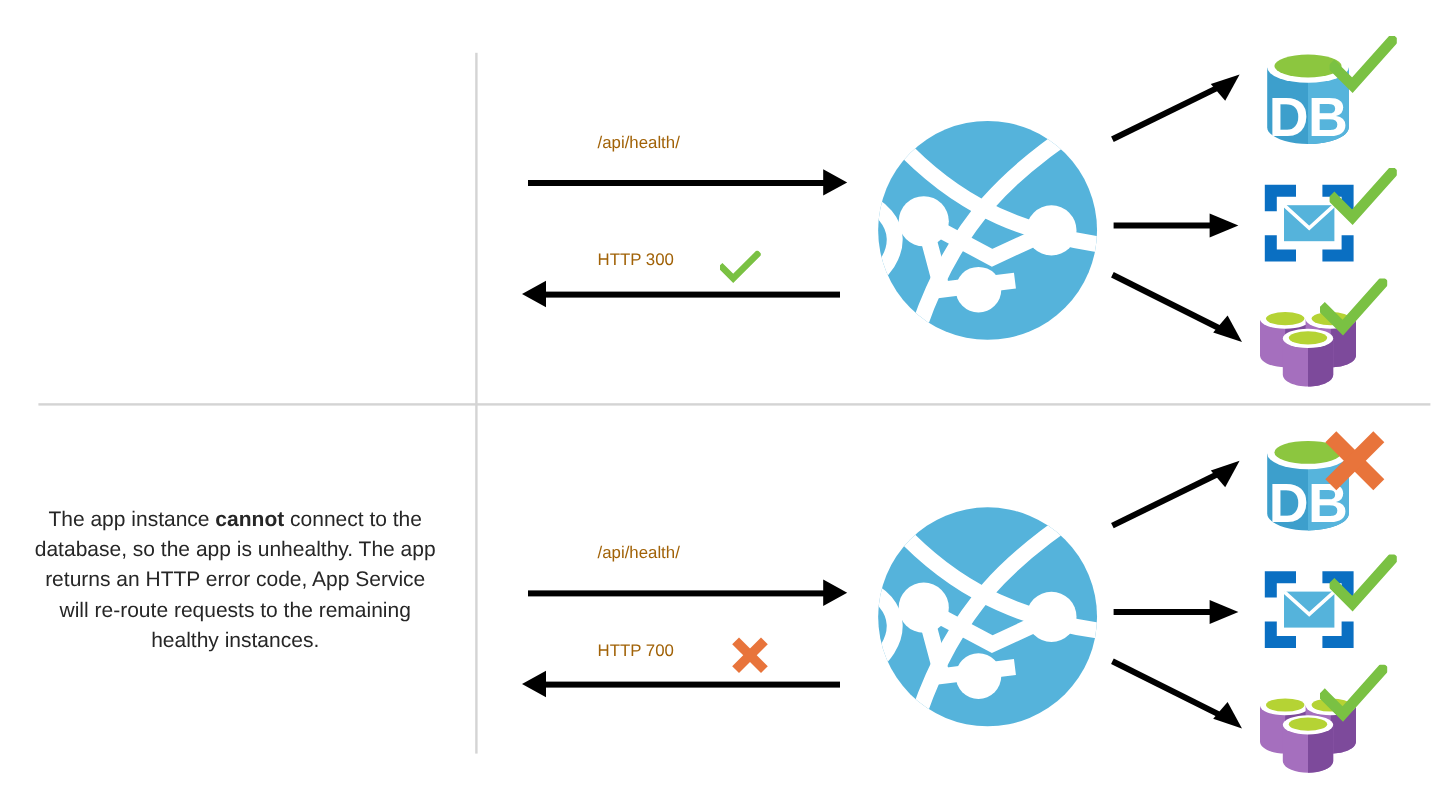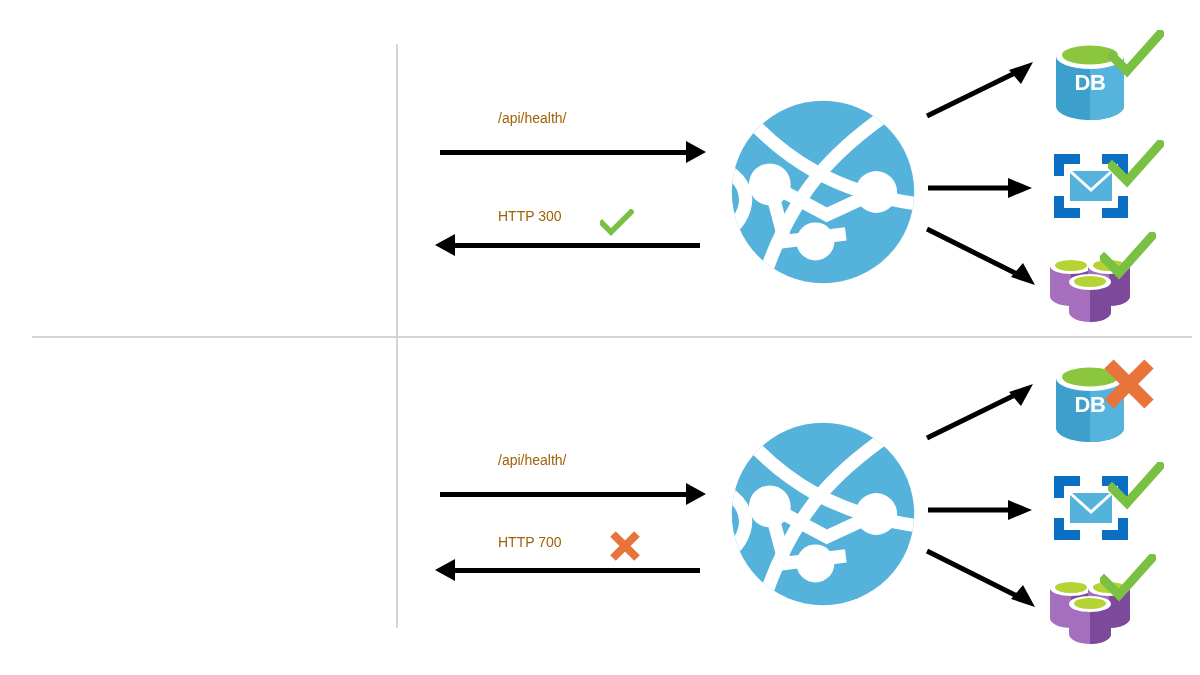--- a/index.html
+++ b/index.html
@@ -86,21 +86,21 @@
 
   
   .res-icon { position: absolute; }
   .res-icon svg { display: block; }
   .db-text {
     position: absolute;
     left: 0; right: 0;
     text-align: center;
     font-family: "Liberation Sans", sans-serif;
     font-weight: bold;
-    font-size: 22px;
+    font-size: 46px;
     color: #ffffff;
     letter-spacing: -0.5px;
     pointer-events: none;
   }
 </style>
 </head>
 <body>
 
 <div id="canvas">
 
@@ -215,20 +215,23 @@
         <ellipse cx="48" cy="33.5" rx="16" ry="5.5" fill="#b5d334"></ellipse>
       </g>
     </svg>
   </div>
   <div class="glyph" style="left:1100px; top:232px;">
     <svg width="56" height="48" viewBox="0 0 56 48">
       <path d="M4,26 L19,41 L52,4" fill="none" stroke="#7ac143" stroke-width="9" stroke-linecap="square"></path>
     </svg>
   </div>
 
+  <div class="desc" id="desc-bottom">
+    <span>The app instance </span><b>cannot</b><span> connect to the database, so the app is unhealthy. The app returns an HTTP error code, App Service will re-route requests to the remaining healthy instances.</span>
+  </div>
 
   <div class="flow-label" style="left:498px; top:452px;">/api/health/</div>
   <div class="arrow-line" style="left:440px; top:492px; width:248px;"></div>
   <div class="arrow-head right" style="left:686px; top:483px;"></div>
 
   <div class="flow-label" style="left:498px; top:534px;">HTTP 700</div>
   <div class="glyph" style="left:608px; top:529px;">
     <svg width="34" height="34" viewBox="0 0 34 34">
       <g stroke="#e8743b" stroke-width="8" stroke-linecap="butt">
         <line x1="5" y1="5" x2="29" y2="29"></line>

